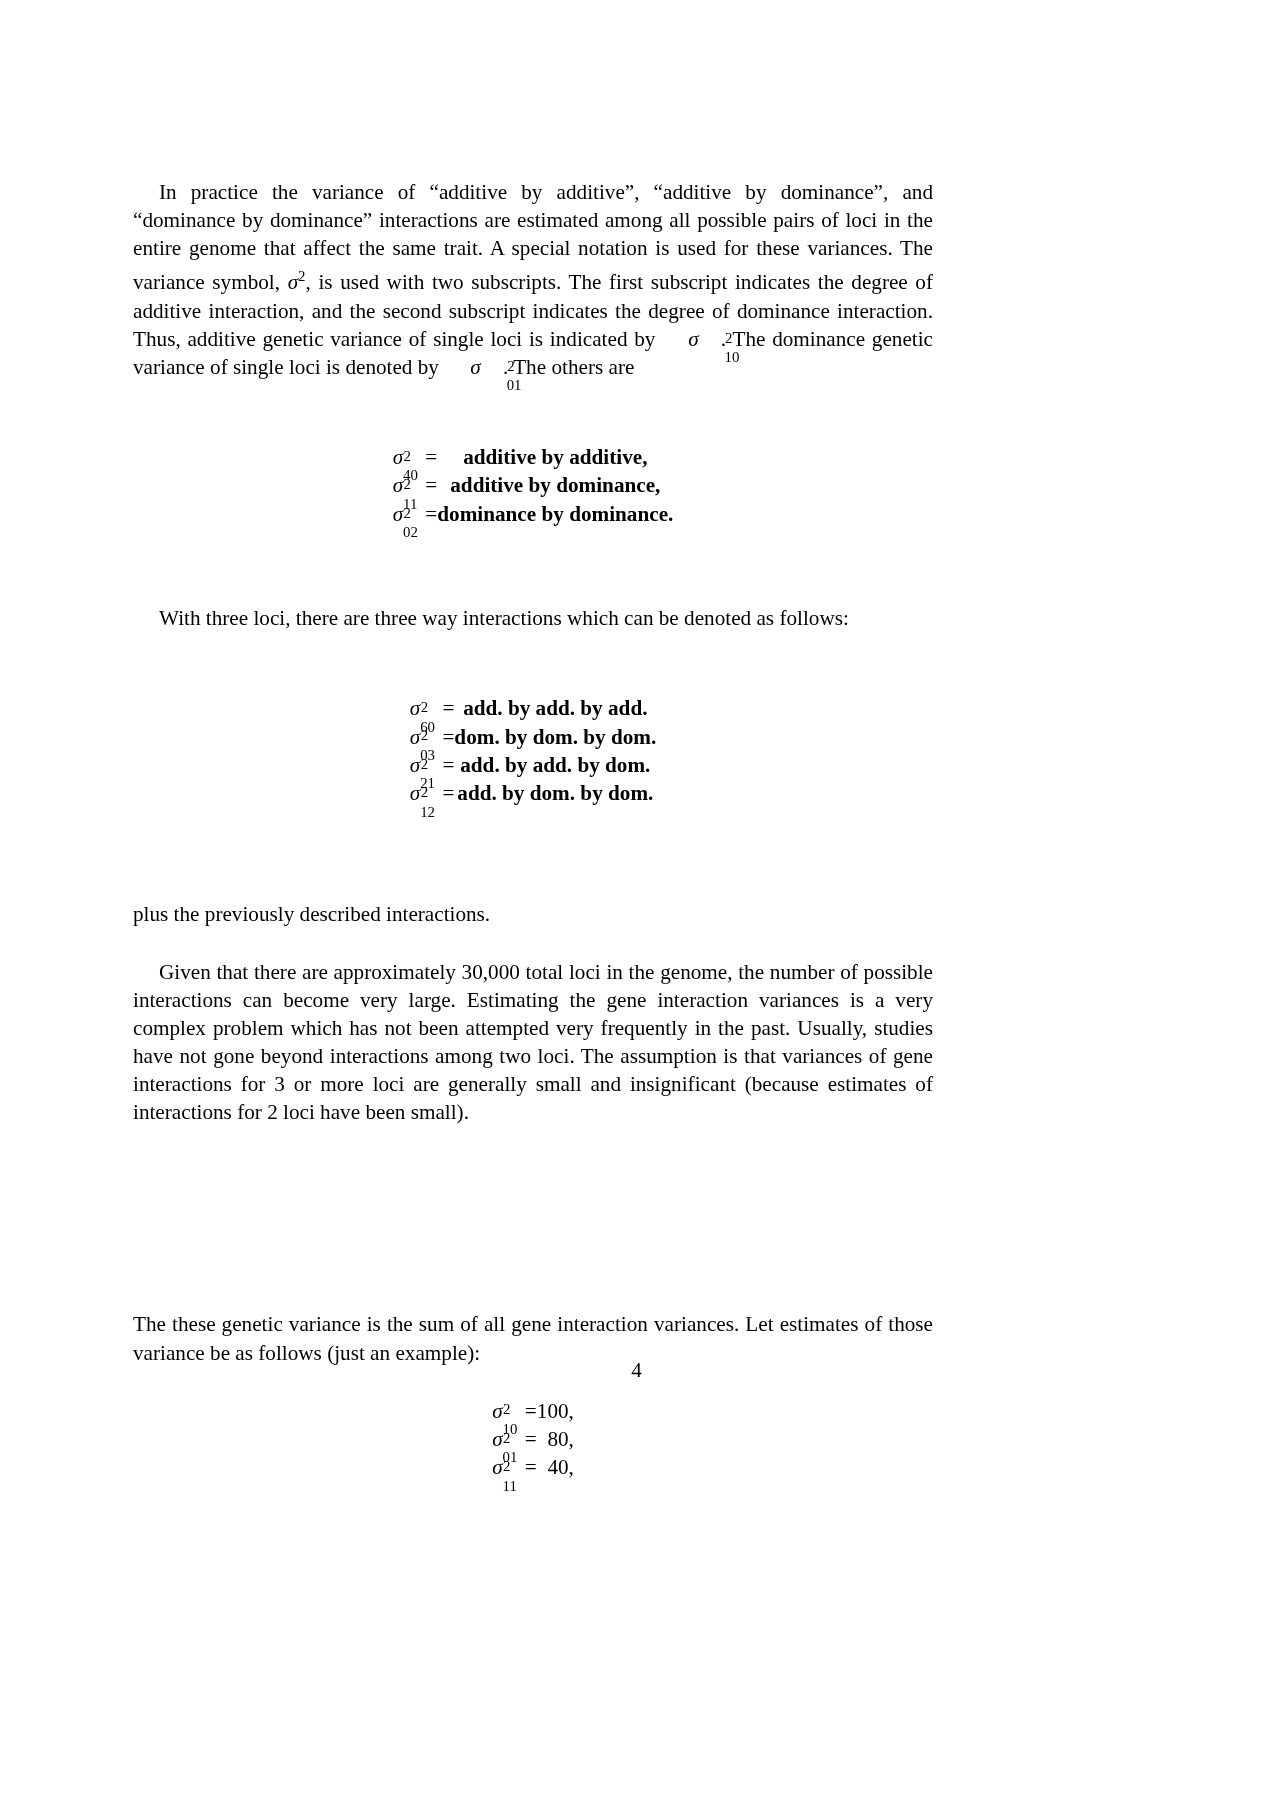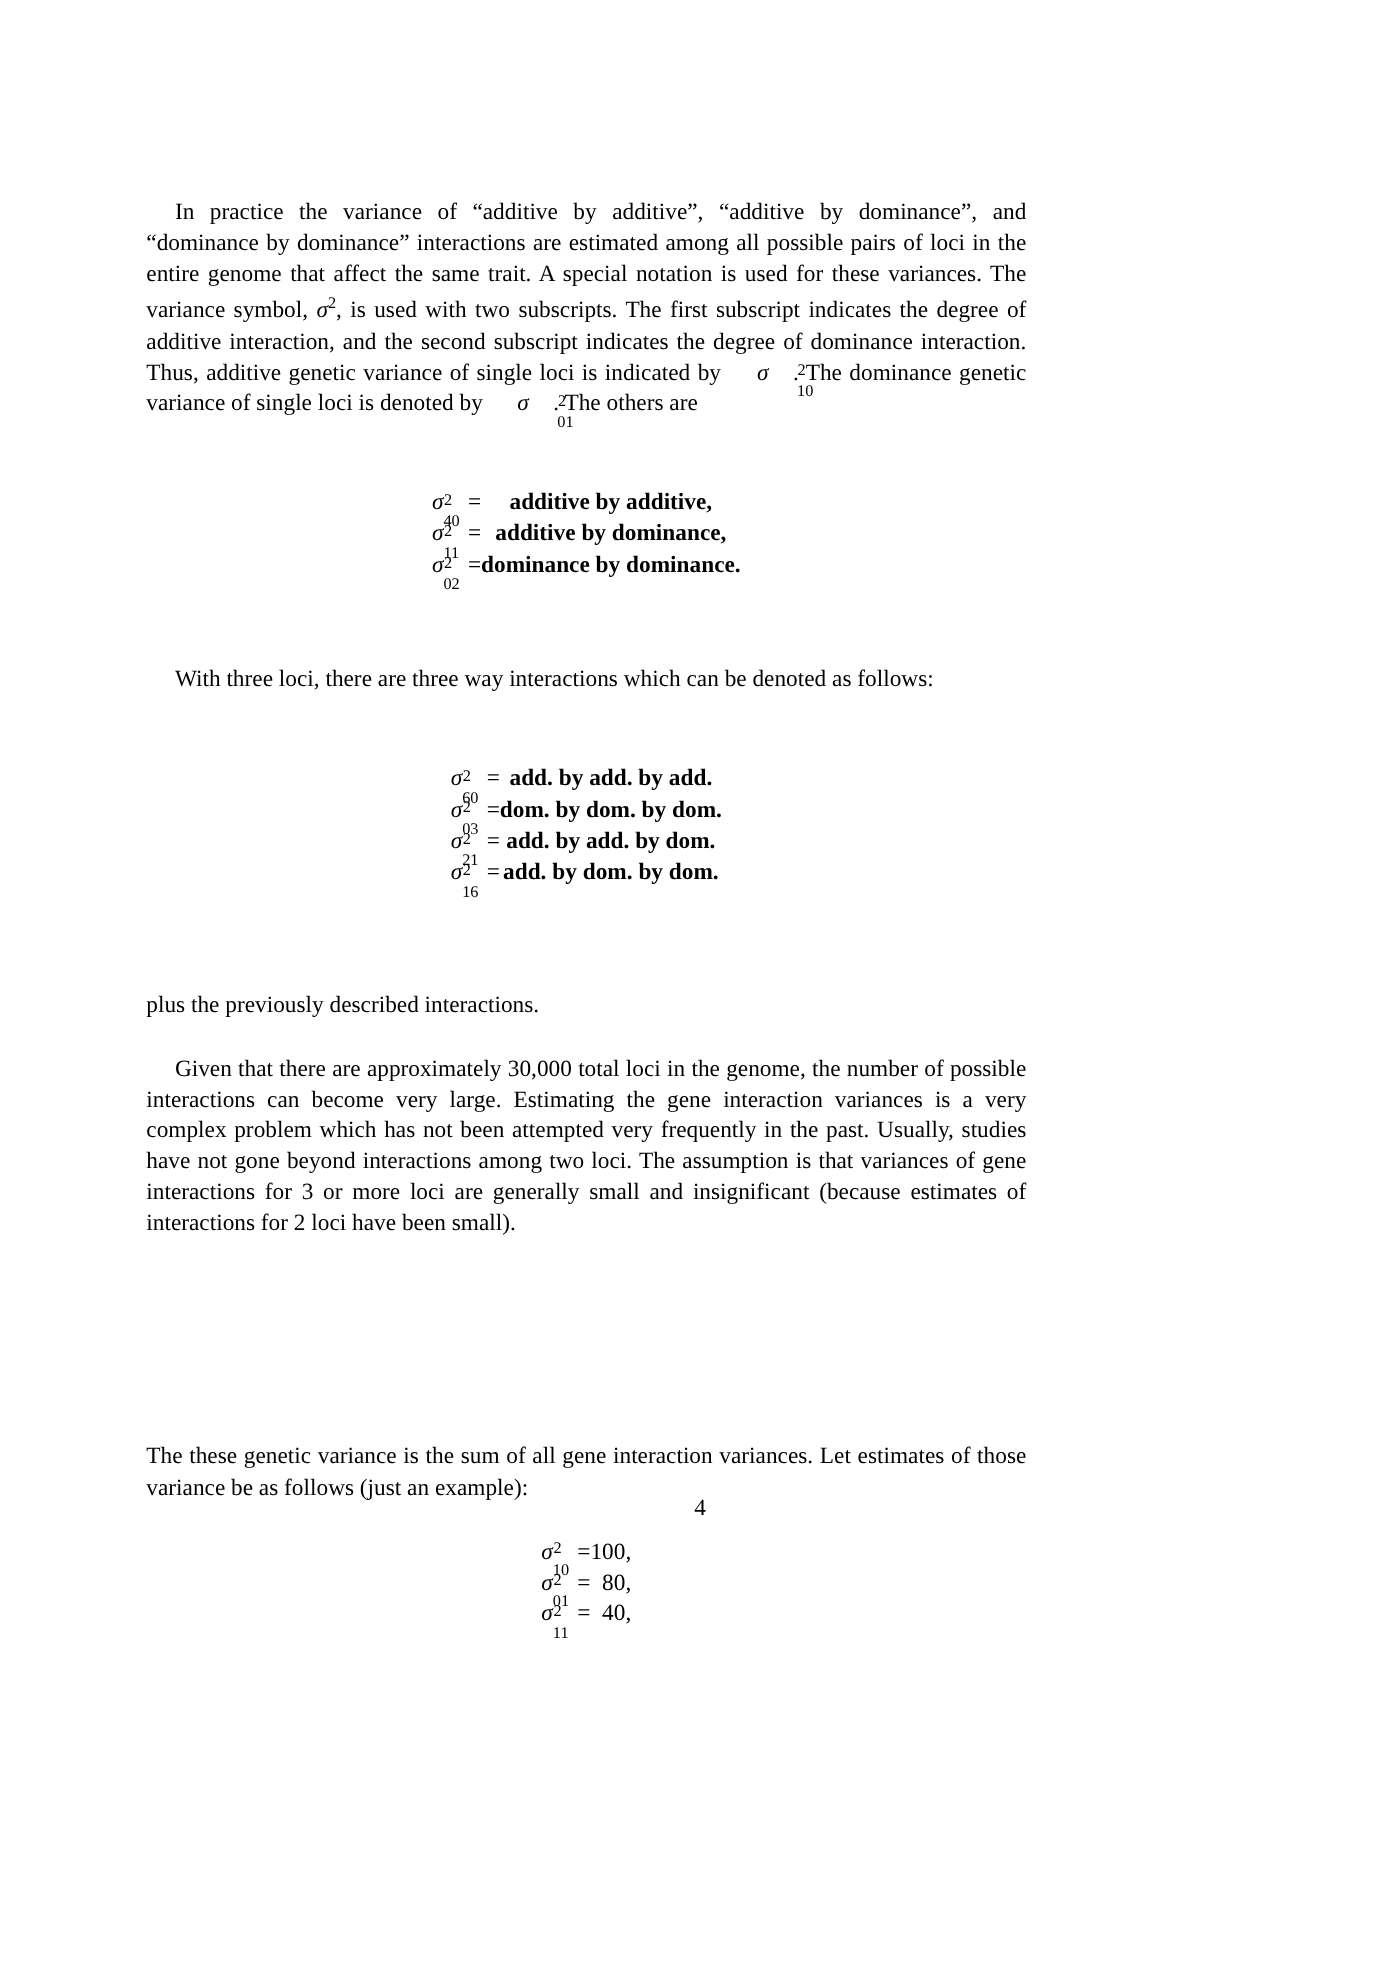--- a/index.html
+++ b/index.html
@@ -194,21 +194,21 @@
               <td class="eq-lhs"><span class="sig"><span>σ</span><span class="scripts"><span class="sup">2</span><span class="sub">03</span></span></span></td>
               <td class="eq-rel">=</td>
               <td class="eq-rhs">dom. by dom. by dom.</td>
             </tr>
             <tr>
               <td class="eq-lhs"><span class="sig"><span>σ</span><span class="scripts"><span class="sup">2</span><span class="sub">21</span></span></span></td>
               <td class="eq-rel">=</td>
               <td class="eq-rhs">add. by add. by dom.</td>
             </tr>
             <tr>
-              <td class="eq-lhs"><span class="sig"><span>σ</span><span class="scripts"><span class="sup">2</span><span class="sub">16</span></span></span></td>
+              <td class="eq-lhs"><span class="sig"><span>σ</span><span class="scripts"><span class="sup">2</span><span class="sub">12</span></span></span></td>
               <td class="eq-rel">=</td>
               <td class="eq-rhs">add. by dom. by dom.</td>
             </tr>
           </tbody>
       </table>
     </div>
 
     <div class="gap-xl"></div>
     <div class="gap-md"></div>
 

